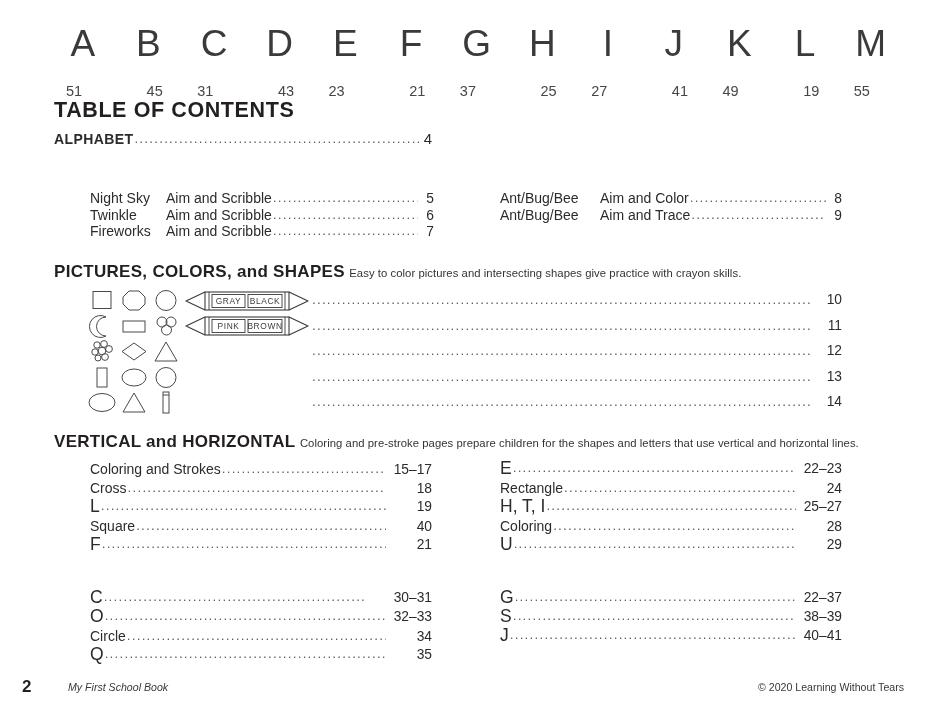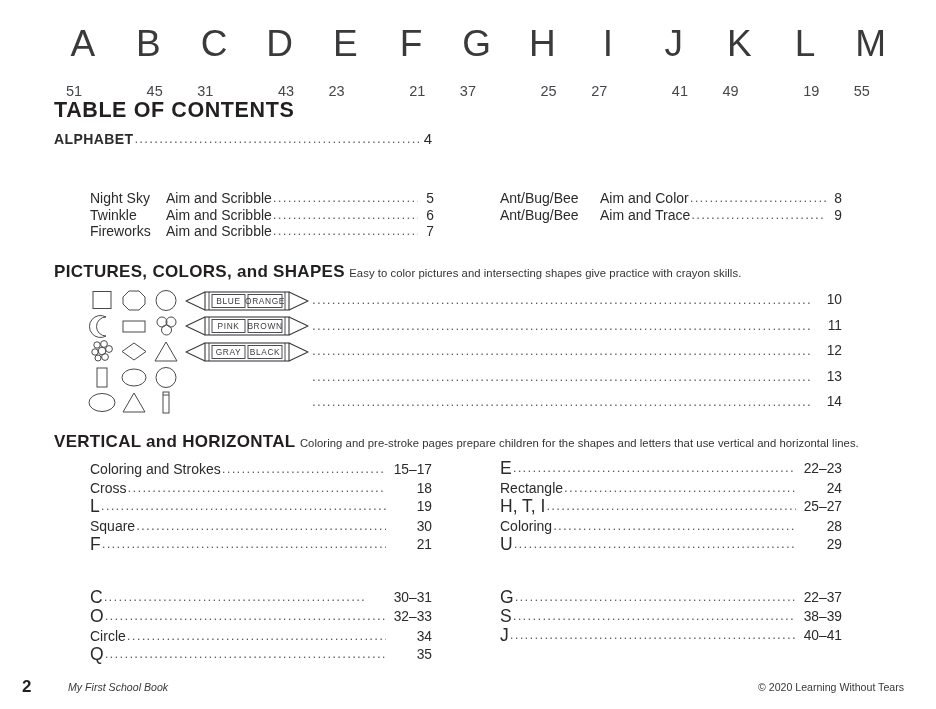--- a/index.html
+++ b/index.html
@@ -421,50 +421,37 @@
   <div class="crayon-wrap" id="crayon-graphics">
       <div class="crayon-row">
         <svg width="128" height="22" viewBox="0 0 128 22">
           <polyline points="22,2 3,11 22,20" fill="none" stroke="#3b393d" stroke-width="1.1" stroke-linejoin="round"></polyline>
           <polyline points="106,2 125,11 106,20" fill="none" stroke="#3b393d" stroke-width="1.1" stroke-linejoin="round"></polyline>
           <rect x="22" y="2" width="84" height="18" fill="none" stroke="#3b393d" stroke-width="1.1"></rect>
           <line x1="26" y1="2" x2="26" y2="20" stroke="#3b393d" stroke-width="0.9"></line>
           <line x1="102" y1="2" x2="102" y2="20" stroke="#3b393d" stroke-width="0.9"></line>
           <rect x="29" y="4.5" width="33" height="13" fill="none" stroke="#3b393d" stroke-width="0.9"></rect>
           <rect x="65" y="4.5" width="34" height="13" fill="none" stroke="#3b393d" stroke-width="0.9"></rect>
-          <text x="45.5" y="14.2" font-family="Liberation Sans, sans-serif" font-size="8.4" fill="#3b393d" text-anchor="middle" letter-spacing="0.6">BLUE</text>
-          <text x="82" y="14.2" font-family="Liberation Sans, sans-serif" font-size="8.4" fill="#3b393d" text-anchor="middle" letter-spacing="0.6">ORANGE</text>
+          <text x="45.5" y="14.2" font-family="Liberation Sans, sans-serif" font-size="8.4" fill="#3b393d" text-anchor="middle" letter-spacing="0.6">GRAY</text>
+          <text x="82" y="14.2" font-family="Liberation Sans, sans-serif" font-size="8.4" fill="#3b393d" text-anchor="middle" letter-spacing="0.6">BLACK</text>
         </svg>
       </div>
       <div class="crayon-row">
         <svg width="128" height="22" viewBox="0 0 128 22">
           <polyline points="22,2 3,11 22,20" fill="none" stroke="#3b393d" stroke-width="1.1" stroke-linejoin="round"></polyline>
           <polyline points="106,2 125,11 106,20" fill="none" stroke="#3b393d" stroke-width="1.1" stroke-linejoin="round"></polyline>
           <rect x="22" y="2" width="84" height="18" fill="none" stroke="#3b393d" stroke-width="1.1"></rect>
           <line x1="26" y1="2" x2="26" y2="20" stroke="#3b393d" stroke-width="0.9"></line>
           <line x1="102" y1="2" x2="102" y2="20" stroke="#3b393d" stroke-width="0.9"></line>
           <rect x="29" y="4.5" width="33" height="13" fill="none" stroke="#3b393d" stroke-width="0.9"></rect>
           <rect x="65" y="4.5" width="34" height="13" fill="none" stroke="#3b393d" stroke-width="0.9"></rect>
           <text x="45.5" y="14.2" font-family="Liberation Sans, sans-serif" font-size="8.4" fill="#3b393d" text-anchor="middle" letter-spacing="0.6">PINK</text>
           <text x="82" y="14.2" font-family="Liberation Sans, sans-serif" font-size="8.4" fill="#3b393d" text-anchor="middle" letter-spacing="0.6">BROWN</text>
         </svg>
       </div>
-      <div class="crayon-row">
-        <svg width="128" height="22" viewBox="0 0 128 22">
-          <polyline points="22,2 3,11 22,20" fill="none" stroke="#3b393d" stroke-width="1.1" stroke-linejoin="round"></polyline>
-          <polyline points="106,2 125,11 106,20" fill="none" stroke="#3b393d" stroke-width="1.1" stroke-linejoin="round"></polyline>
-          <rect x="22" y="2" width="84" height="18" fill="none" stroke="#3b393d" stroke-width="1.1"></rect>
-          <line x1="26" y1="2" x2="26" y2="20" stroke="#3b393d" stroke-width="0.9"></line>
-          <line x1="102" y1="2" x2="102" y2="20" stroke="#3b393d" stroke-width="0.9"></line>
-          <rect x="29" y="4.5" width="33" height="13" fill="none" stroke="#3b393d" stroke-width="0.9"></rect>
-          <rect x="65" y="4.5" width="34" height="13" fill="none" stroke="#3b393d" stroke-width="0.9"></rect>
-          <text x="45.5" y="14.2" font-family="Liberation Sans, sans-serif" font-size="8.4" fill="#3b393d" text-anchor="middle" letter-spacing="0.6">GRAY</text>
-          <text x="82" y="14.2" font-family="Liberation Sans, sans-serif" font-size="8.4" fill="#3b393d" text-anchor="middle" letter-spacing="0.6">BLACK</text>
-        </svg>
-      </div>
     </div>
   <div id="crayon-leaders">
       <div class="crayon-lbl-row" style="top: 292px;">
         <span class="leader">........................................................................................................................................................</span>
         <span class="pg">10</span>
       </div>
       <div class="crayon-lbl-row" style="top: 317.5px;">
         <span class="leader">........................................................................................................................................................</span>
         <span class="pg">11</span>
       </div>
@@ -498,21 +485,21 @@
         <span class="pg" style="width: 44px;">18</span>
       </div>
       <div class="row" style="left: 90px; top: 499px; width: 342px;">
         <span class="lbl big">L</span>
         <span class="leader">........................................................................................................................................................</span>
         <span class="pg" style="width: 44px;">19</span>
       </div>
       <div class="row" style="left: 90px; top: 518px; width: 342px;">
         <span class="lbl">Square</span>
         <span class="leader">........................................................................................................................................................</span>
-        <span class="pg" style="width: 44px;">30</span>
+        <span class="pg" style="width: 44px;">40</span>
       </div>
       <div class="row" style="left: 90px; top: 537px; width: 342px;">
         <span class="lbl big">F</span>
         <span class="leader">........................................................................................................................................................</span>
         <span class="pg" style="width: 44px;">21</span>
       </div>
     </div>
   <div id="vh-right">
       <div class="row" style="left: 500px; top: 461px; width: 342px;">
         <span class="lbl big">E</span>

